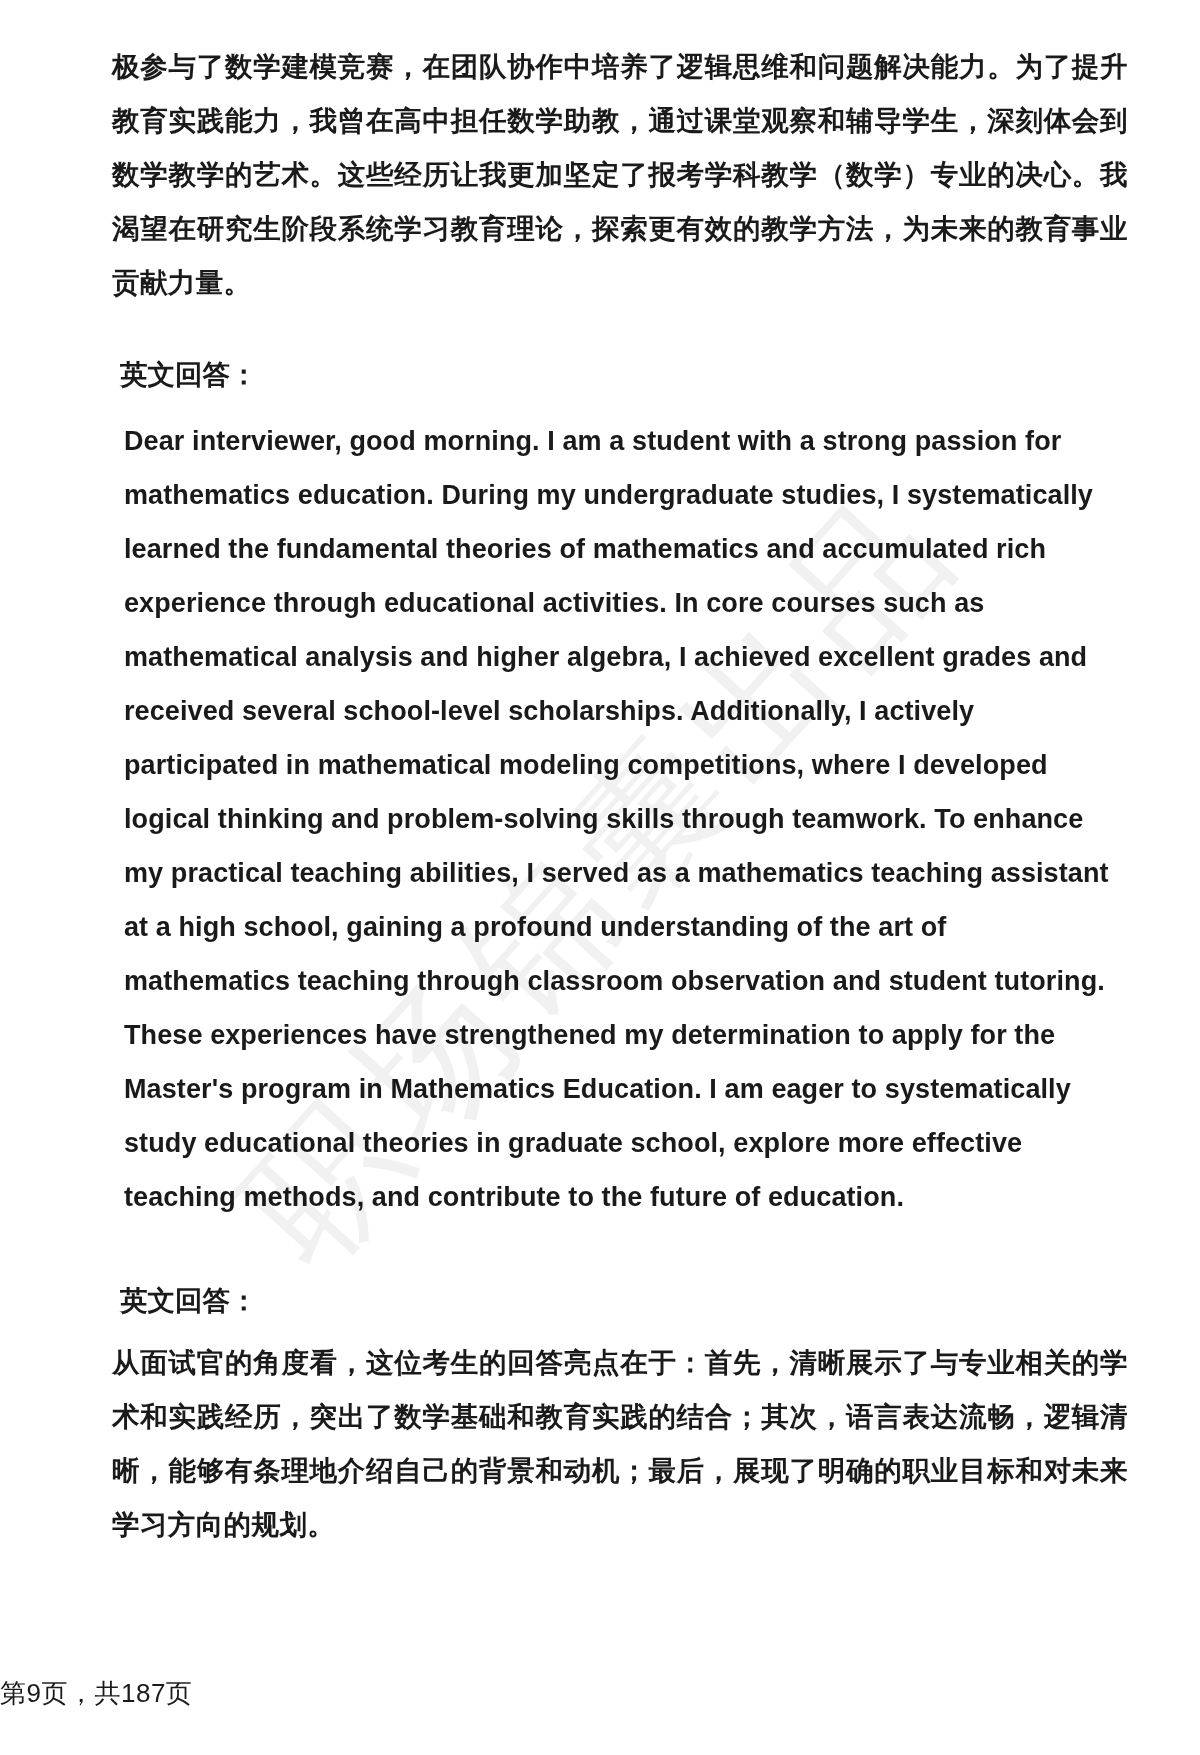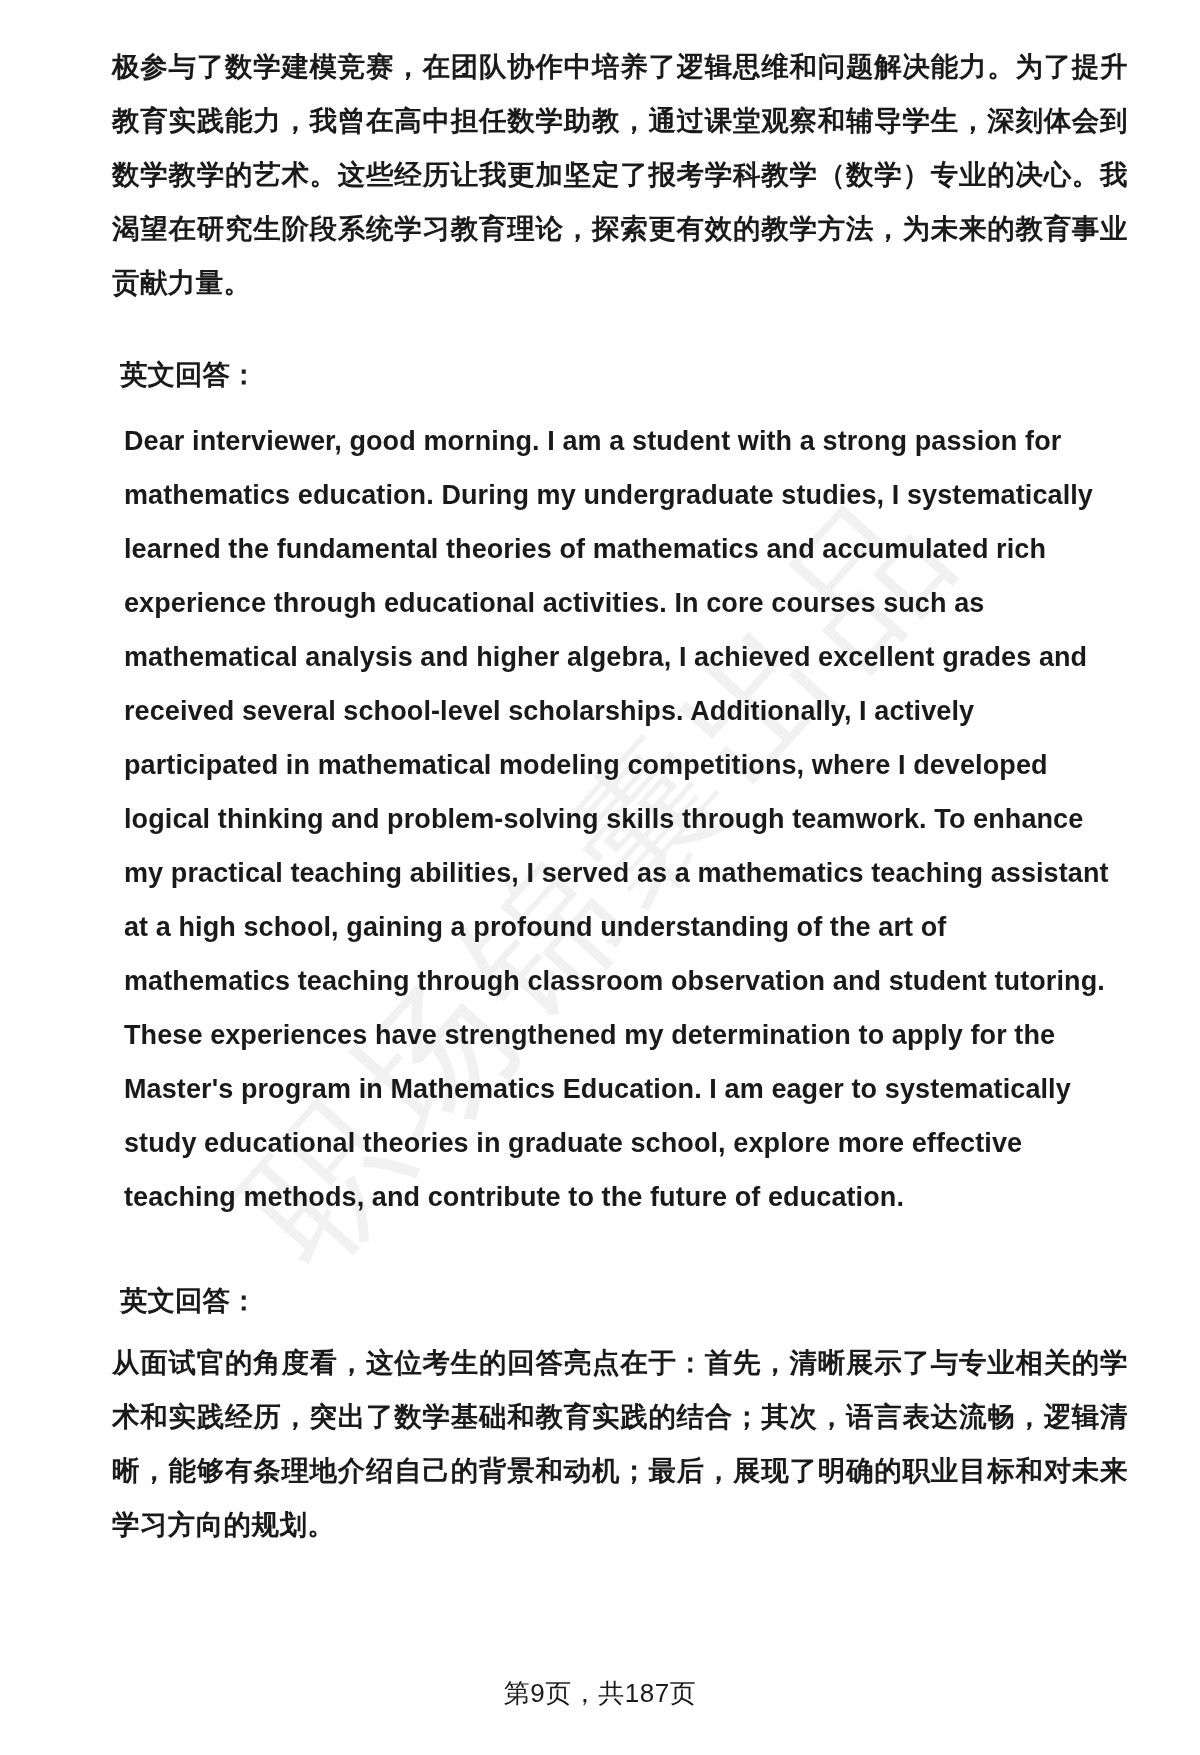--- a/index.html
+++ b/index.html
@@ -64,21 +64,21 @@
     font-size: 27.5px;
     line-height: 54px;
     margin: 8px;
   }
   .gap-lg { height: 30px; }
   .footer {
     position: absolute;
     left: 0;
     right: 0;
     bottom: 44px;
-    text-align: center;
+    text-align: left;
     font-size: 26px;
     color: #1a1a1a;
     letter-spacing: 0.5px;
     z-index: 3;
   }
 </style>
 </head>
 <body>
 
 <div class="watermark">

